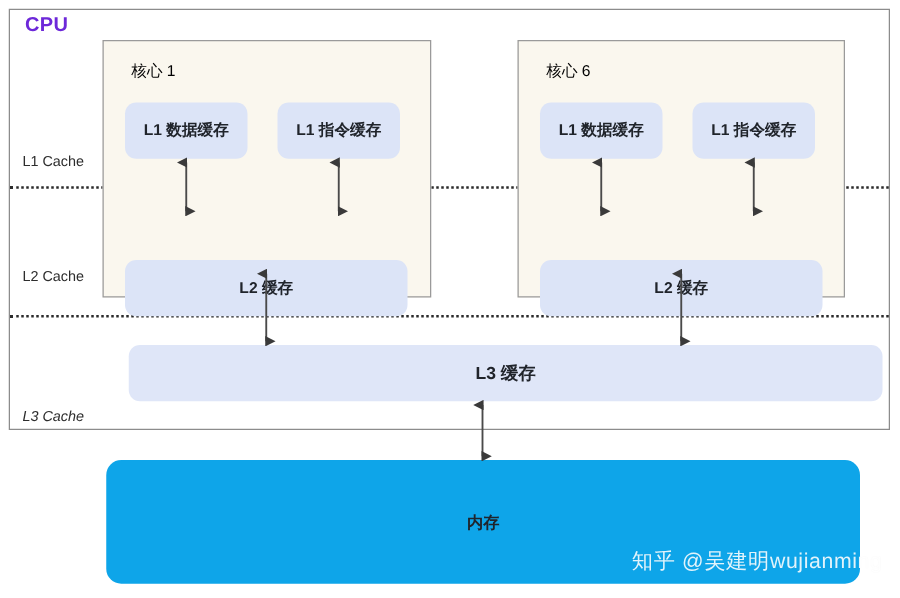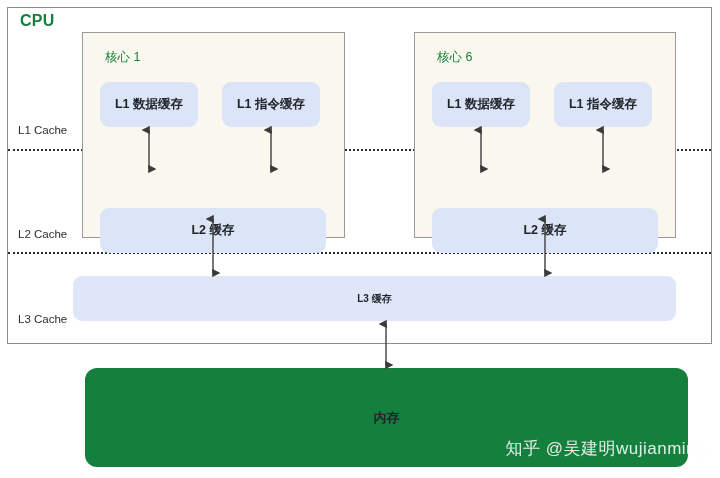--- a/index.html
+++ b/index.html
@@ -29,21 +29,21 @@
     border: 1.5px solid #8c8c8c;
     box-sizing: border-box;
     background: #ffffff;
   }
   .cpu-title {
     position: absolute;
     left: 20px;
     top: 12px;
     font-size: 16px;
     font-weight: bold;
-    color: #15803d;
+    color: #6d28d9;
     letter-spacing: .3px;
   }
 
   
   .dotted-sep {
     position: absolute;
     left: 8px;
     width: 703px;
     height: 0;
     border-top: 2px dotted #2b2b2b;
@@ -56,73 +56,73 @@
     position: absolute;
     left: 18px;
     width: 62px;
     font-size: 11.5px;
     color: #2d2d2d;
     text-align: left;
     white-space: nowrap;
     margin-top: 24px;
   }
   .label-l1 { top: 100px; }
-  .label-l2 { top: 204px; }
-  .label-l3 { top: 289px; }
+  .label-l2 { top: 192px; }
+  .label-l3 { top: 304px; font-style: italic; }
 
   
   .core-box {
     position: absolute;
     top: 32px;
     height: 206px;
     background: #faf7ee;
     border: 1.5px solid #9a9a9a;
     box-sizing: border-box;
   }
   .core-1 { left: 82px;  width: 263px; }
   .core-2 { left: 414px; width: 262px; }
   .core-title {
     position: absolute;
     left: 22px;
     top: 16px;
     font-size: 12.5px;
-    color: #15803d;
+    color: #000000;
     white-space: nowrap;
   }
 
   
   .blk {
     position: absolute;
     border-radius: 9px;
     display: flex;
     align-items: center;
     justify-content: center;
     box-sizing: border-box;
     font-weight: bold;
     color: #20242b;
     text-align: right;
     line-height: 1.2;
   }
   .blk-blue      { background: #dce4f7; }
   .blk-blue-l3   { background: #dfe6f8; }
-  .blk-orange    { background: #15803d; }
+  .blk-orange    { background: #0ea5e9; }
 
   .l1-blk { top: 82px; width: 98px; height: 45px; font-size: 12.5px; }
   .c1-l1d { left: 100px; }
   .c1-l1i { left: 222px; }
   .c2-l1d { left: 432px; }
   .c2-l1i { left: 554px; }
 
   .l2-blk { top: 172px; height: 45px; font-size: 12.5px; margin-top: 36px; }
   .c1-l2 { left: 100px; width: 226px; }
   .c2-l2 { left: 432px; width: 226px; }
 
   .l3-blk {
-    left: 73px; top: 276px; width: 603px; height: 45px;
-    font-size: 10px;
+    left: 103px; top: 276px; width: 603px; height: 45px;
+    font-size: 14px;
   }
 
   .mem-blk {
     left: 85px; top: 368px; width: 603px; height: 99px;
     border-radius: 12px;
     font-size: 13px;
   }
 
   
   .arrow-layer {

